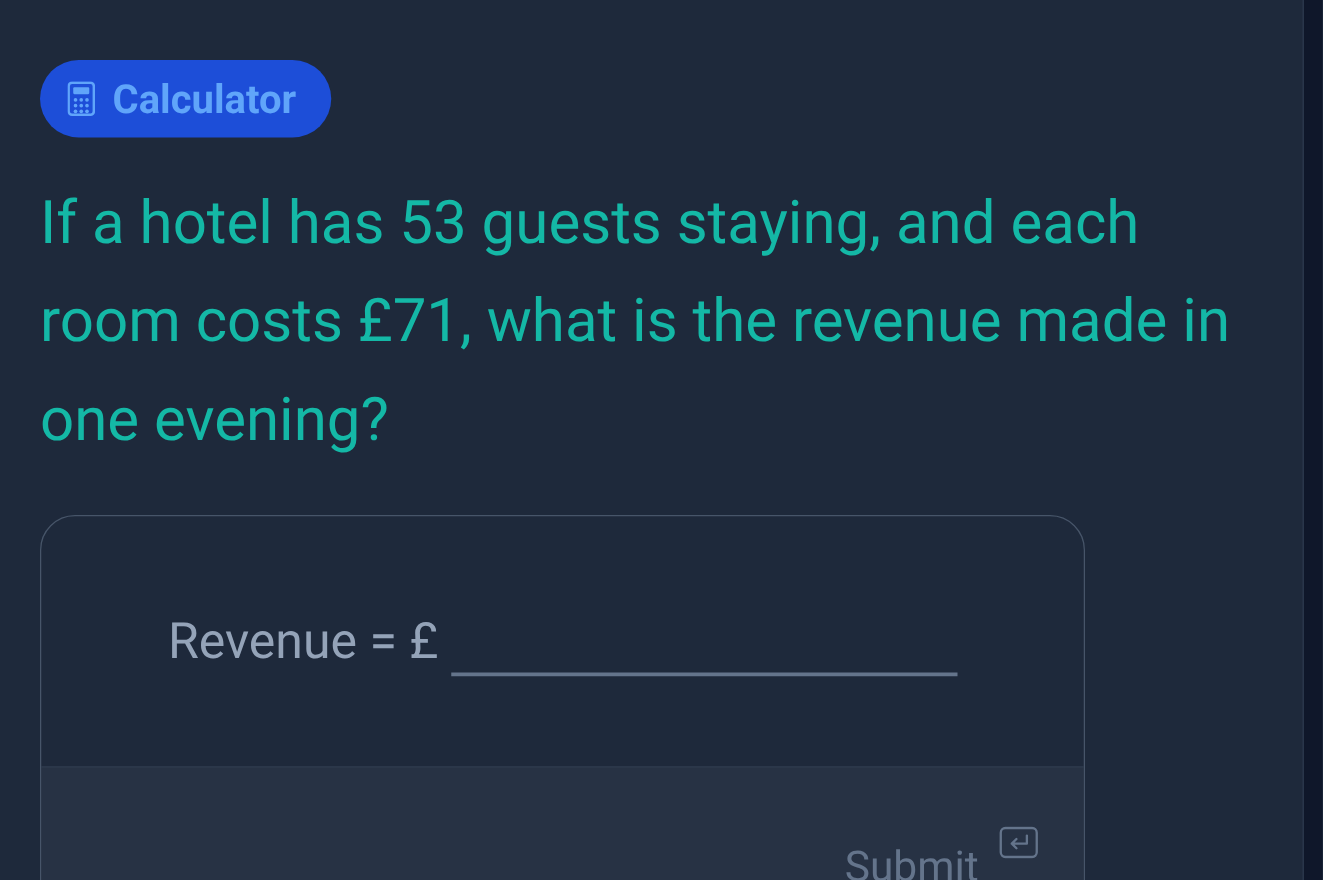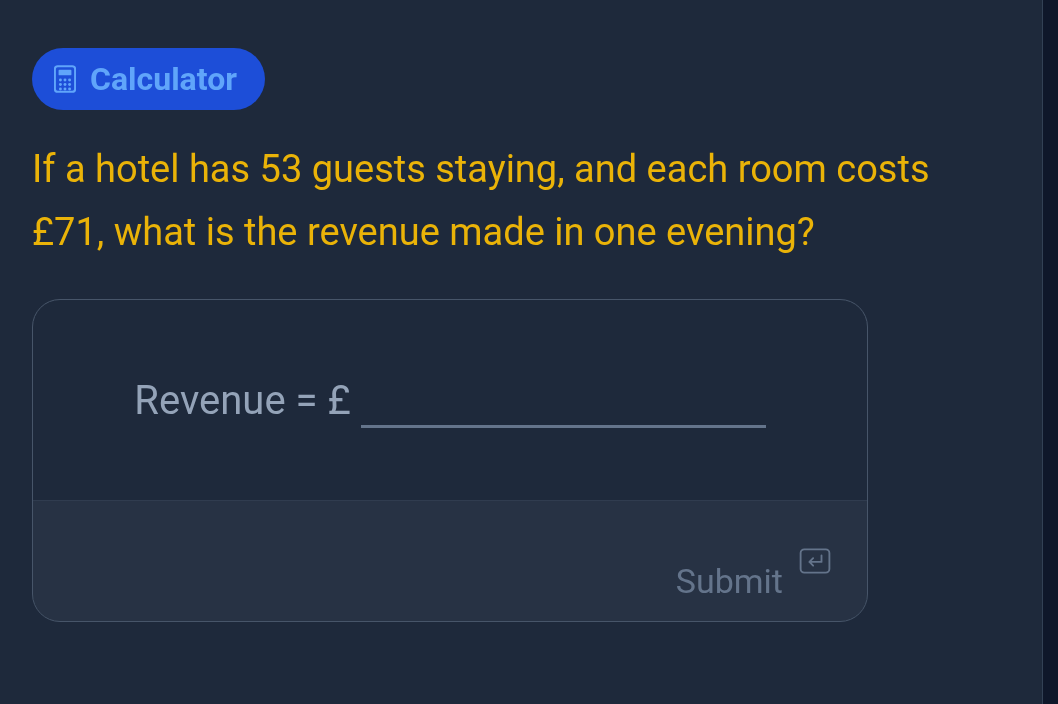--- a/index.html
+++ b/index.html
@@ -32,22 +32,22 @@
       width: 22px;
       height: 28px;
       fill: #60a5fa;
     }
     .badge-text {
       color: #60a5fa;
       font-size: 32px;
       font-weight: 700;
     }
     .question-text {
-      color: #eab308;
-      font-size: 38px;
+      color: #14b8a6;
+      font-size: 48px;
       line-height: 1.65;
       font-weight: 400;
       margin-bottom: 36px;
       max-width: 960px;
     }
     .answer-card {
       border: 1px solid #475569;
       border-radius: 28px;
       overflow: hidden;
       width: 836px;

